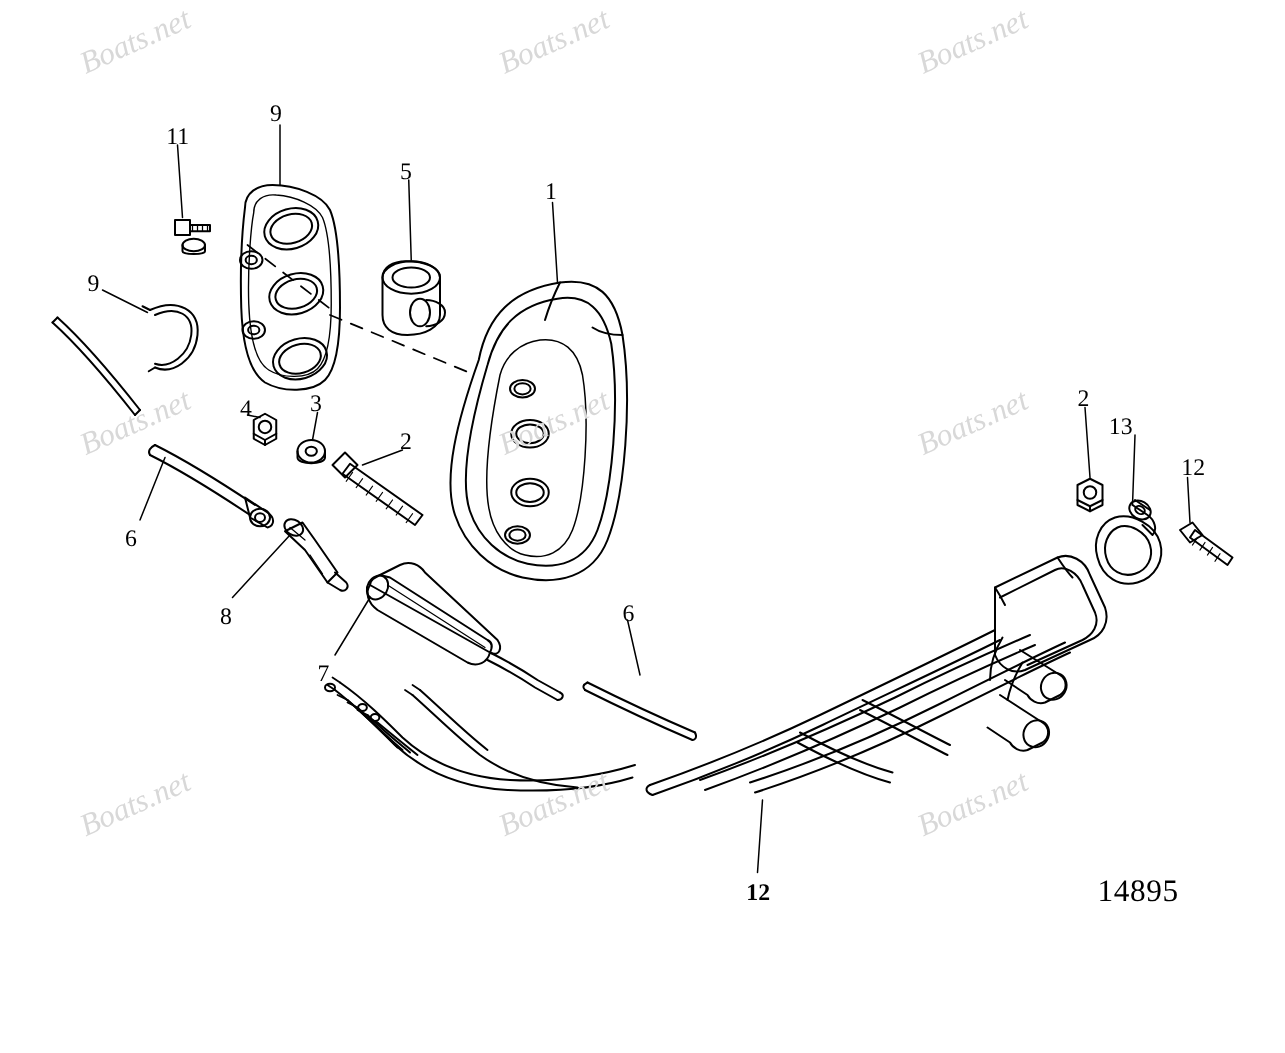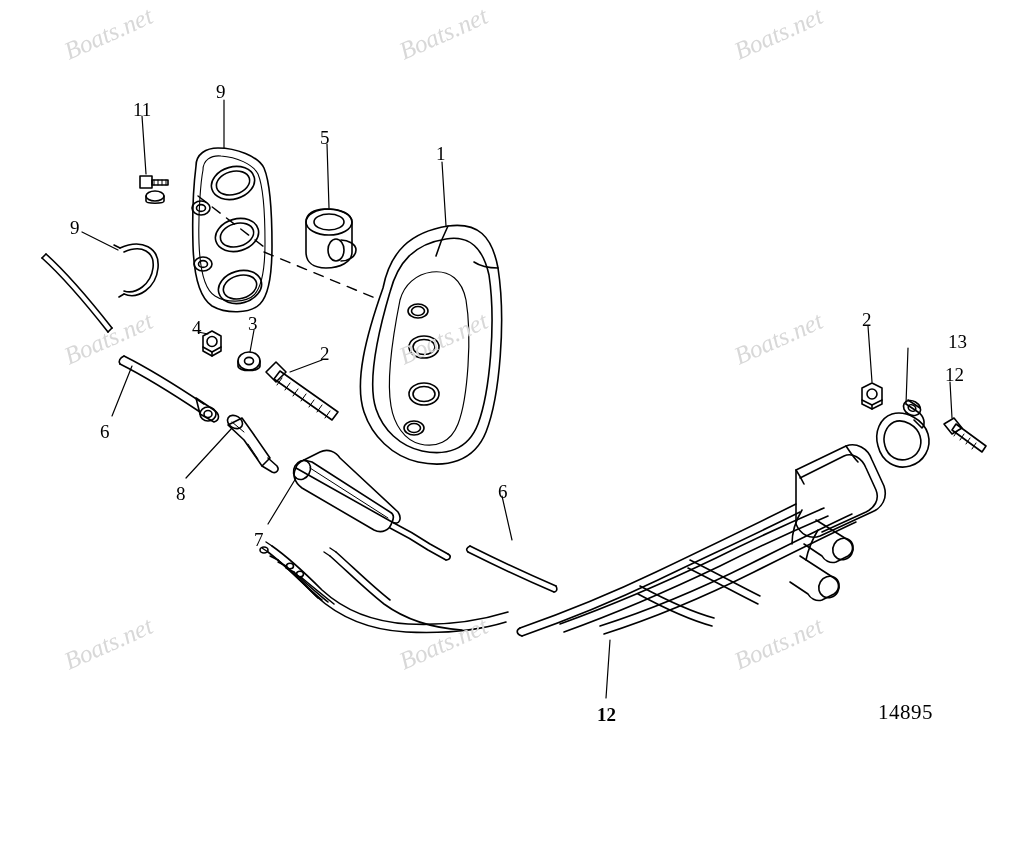--- a/index.html
+++ b/index.html
@@ -29,21 +29,21 @@
     font-family: "Liberation Serif", serif;
     font-size: 19px;
     color: #000000;
     font-weight: normal;
     line-height: 1;
     white-space: nowrap;
   }
   .partnum {
     position: absolute;
     font-family: "Liberation Serif", serif;
-    font-size: 21px;
+    font-size: 25px;
     color: #000000;
     letter-spacing: 0.5px;
     white-space: nowrap;
   }
   .wm {
     position: absolute;
     font-family: "Liberation Serif", serif;
     font-size: 25px;
     font-style: italic;
     color: #d8d8d8;
@@ -305,18 +305,18 @@
   <div class="callout" style="left:70px;  top:218px;">9</div>
   <div class="callout" style="left:192px; top:318px;">4</div>
   <div class="callout" style="left:248px; top:314px;">3</div>
   <div class="callout" style="left:320px; top:344px;">2</div>
   <div class="callout" style="left:100px; top:422px;">6</div>
   <div class="callout" style="left:176px; top:484px;">8</div>
   <div class="callout" style="left:254px; top:530px;">7</div>
   <div class="callout" style="left:498px; top:482px;">6</div>
   <div class="callout" style="left:597px; top:705px;font-weight:bold;">12</div>
   <div class="callout" style="left:862px; top:310px;">2</div>
-  <div class="callout" style="left:948px; top:332px;">13</div>
+  <div class="callout" style="left:887px; top:332px;">13</div>
   <div class="callout" style="left:945px; top:365px;">12</div>
 
   <div class="partnum" style="left:878px; top:700px;">14895</div>
 
 </div>
 
 </body></html>

